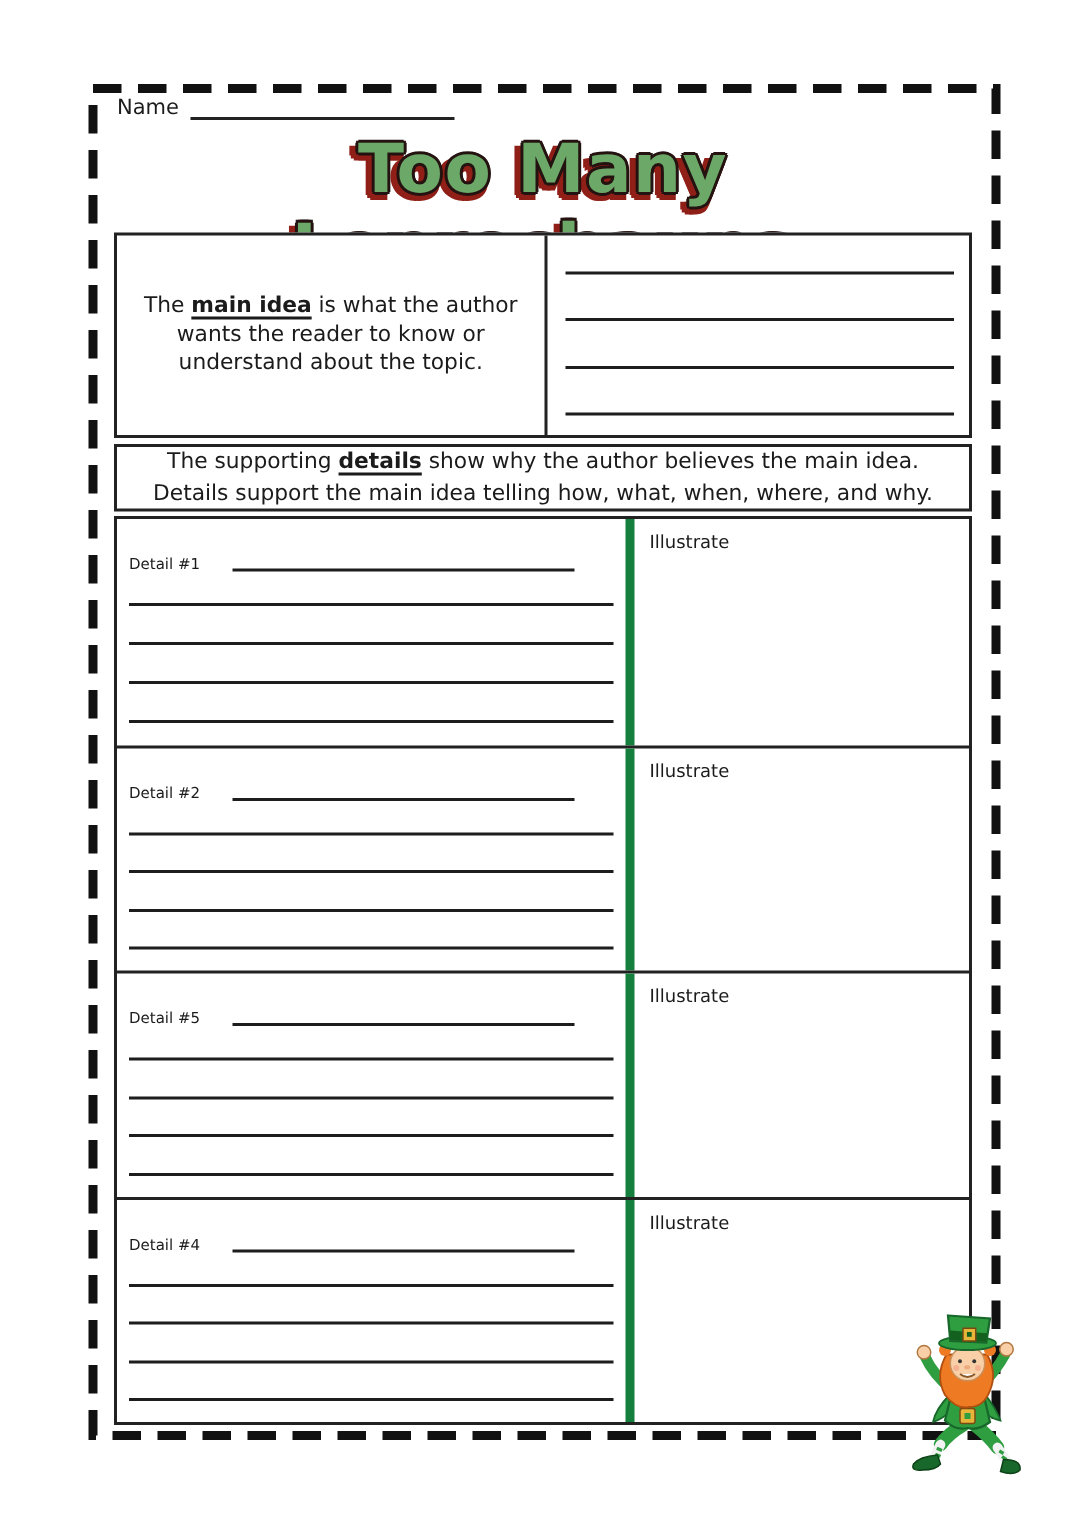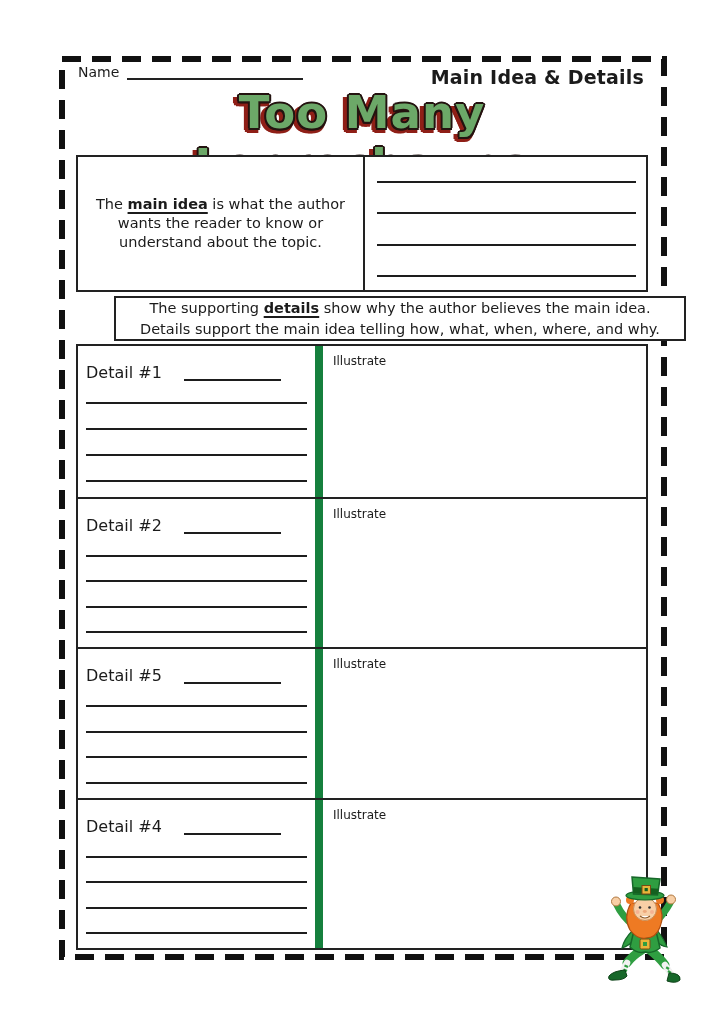--- a/index.html
+++ b/index.html
@@ -37,31 +37,31 @@
   .mi-right{flex:1;display:flex;flex-direction:column;justify-content:space-between;
     padding:24px 10px 13px 12px;box-sizing:border-box;}
   .wline{height:0;border-bottom:2px solid #1d1d1d;}
 
   .term{font-weight:bold;text-decoration:underline;text-decoration-thickness:2px;text-underline-offset:3px;}
 
   
   .details-banner{position:absolute;left:76px;top:296px;width:572px;height:45px;
     border:2px solid #222;box-sizing:border-box;background:#fff;
     display:flex;flex-direction:column;justify-content:flex-end;align-items:center;
-    font-size:14.5px;line-height:1.4;margin-left:38px;}
+    font-size:14.5px;line-height:1.4;}
   .banner-line{white-space:nowrap;}
 
   
   .details-table{position:absolute;left:76px;top:344px;width:572px;height:606px;
     border:2px solid #222;box-sizing:border-box;background:#fff;
     display:grid;grid-template-rows:repeat(4,1fr);}
   .detail-row{display:flex;min-height:0;}
   .detail-row + .detail-row{border-top:2px solid #222;}
-  .d-left{width:245px;box-sizing:border-box;border-right:8px solid #15803d;
-    padding:12px 8px 10px 8px;display:flex;flex-direction:column;font-size:16px;}
+  .d-left{width:345px;box-sizing:border-box;border-right:6px solid #15803d;
+    padding:12px 8px 10px 8px;display:flex;flex-direction:column;font-size:10px;}
   .d-label-row{display:flex;align-items:flex-end;height:24px;}
   .d-label{white-space:nowrap;}
   .d-label-line{flex:1;border-bottom:2px solid #1d1d1d;margin-left:22px;margin-right:26px;margin-bottom:1px;height:0;}
   .d-lines{flex:1;display:flex;flex-direction:column;justify-content:space-between;
     padding-top:20px;padding-bottom:4px;}
   .d-right{flex:1;padding:8px 10px;font-size:12px;box-sizing:border-box;}
 
   .leprechaun{position:absolute;left:594px;top:870px;width:100px;height:118px;z-index:3;}
 </style>
 </head>
@@ -72,21 +72,20 @@
   <svg class="border-svg" width="724" height="1024" aria-hidden="true">
     <rect x="62" y="59" width="602" height="898" fill="none" stroke="#111111" stroke-width="6" stroke-dasharray="19 11"></rect>
   </svg>
 
   <div class="content">
 
     <div class="name-row">
       <span>Name</span>
       <span class="name-line"></span>
     </div>
-    <div class="topic-label">Main Idea &amp; Details</div>
     <div class="title">Too Many Leprechauns</div>
 
     <div class="main-idea-box">
       <div class="mi-left">
         <div>
           <span>The </span><span class="term">main idea</span><span> is what the author wants the reader to know or understand about the topic.</span>
         </div>
       </div>
       <div class="mi-right">
         <div class="wline"></div>

